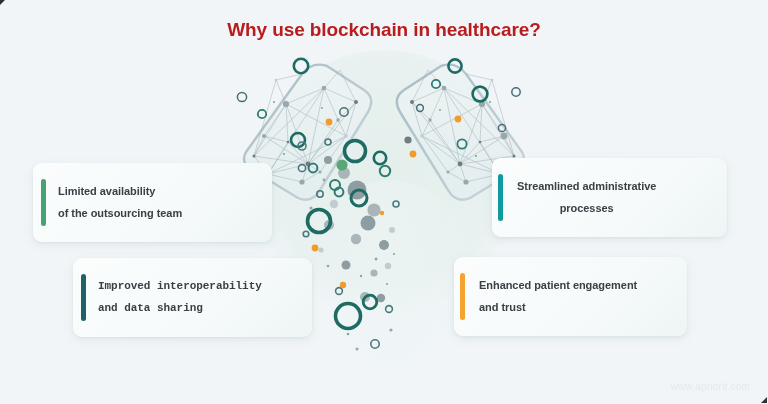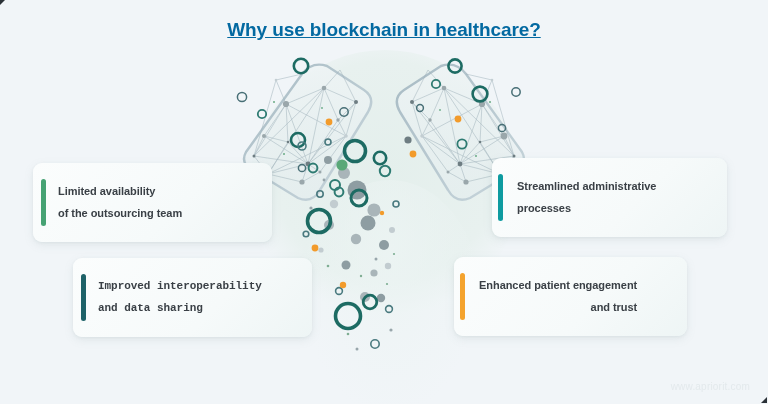--- a/index.html
+++ b/index.html
@@ -98,26 +98,26 @@
   #card-availability { left: 33px;  top: 163px; width: 239px; height: 79px; }
   #card-availability .card-bar { left: 8px; background: #46a273; }
   #card-availability .card-text { margin-left: 25px; }
 
   
   #card-interoperability { left: 73px; top: 258px; width: 239px; height: 79px; }
   #card-interoperability .card-bar { left: 8px; background: #1e6268; }
   #card-interoperability .card-text { margin-left: 25px; font-family: Liberation Mono, monospace; }
 
   
-  #card-administrative { left: 492px; top: 158px; width: 235px; height: 79px; }
+  #card-administrative { left: 492px; top: 158px; width: 235px; height: 79px; text-align: center; }
   #card-administrative .card-bar { left: 6px; background: #0e9ba0; }
   #card-administrative .card-text { margin-left: 25px; }
 
   
-  #card-engagement { left: 454px; top: 257px; width: 233px; height: 79px; text-align: right; }
+  #card-engagement { left: 454px; top: 257px; width: 233px; height: 79px; }
   #card-engagement .card-bar { left: 6px; background: #f4a32e; }
   #card-engagement .card-text { margin-left: 25px; }
 
   
   .watermark {
     position: absolute;
     right: 18px;
     bottom: 12px;
     font-size: 10px;
     color: #e3e9ec;
@@ -147,21 +147,21 @@
 </head>
 <body>
 
 <div id="stage" style="background: rgb(241, 245, 248);">
 
   <div class="corner-mark-tl"></div>
 
   <div class="backdrop-glow"></div>
   <div class="backdrop-glow2"></div>
 
-  <div class="page-title" style="color: #0369a1; text-decoration: underline;">Why use blockchain in healthcare?</div>
+  <div class="page-title" style="color: #b91c1c;">Why use blockchain in healthcare?</div>
 
   <svg id="capsule-art" viewBox="0 0 312 320">
     <defs>
       <linearGradient id="shellGrad" x1="0" y1="0" x2="1" y2="1">
         <stop offset="0%" stop-color="#a8bbc4"></stop>
         <stop offset="100%" stop-color="#c8d6dc"></stop>
       </linearGradient>
       <linearGradient id="fillGrad" x1="0" y1="0" x2="0" y2="1">
         <stop offset="0%" stop-color="#eef4f5" stop-opacity="0.85"></stop>
         <stop offset="100%" stop-color="#e3ecee" stop-opacity="0.55"></stop>

